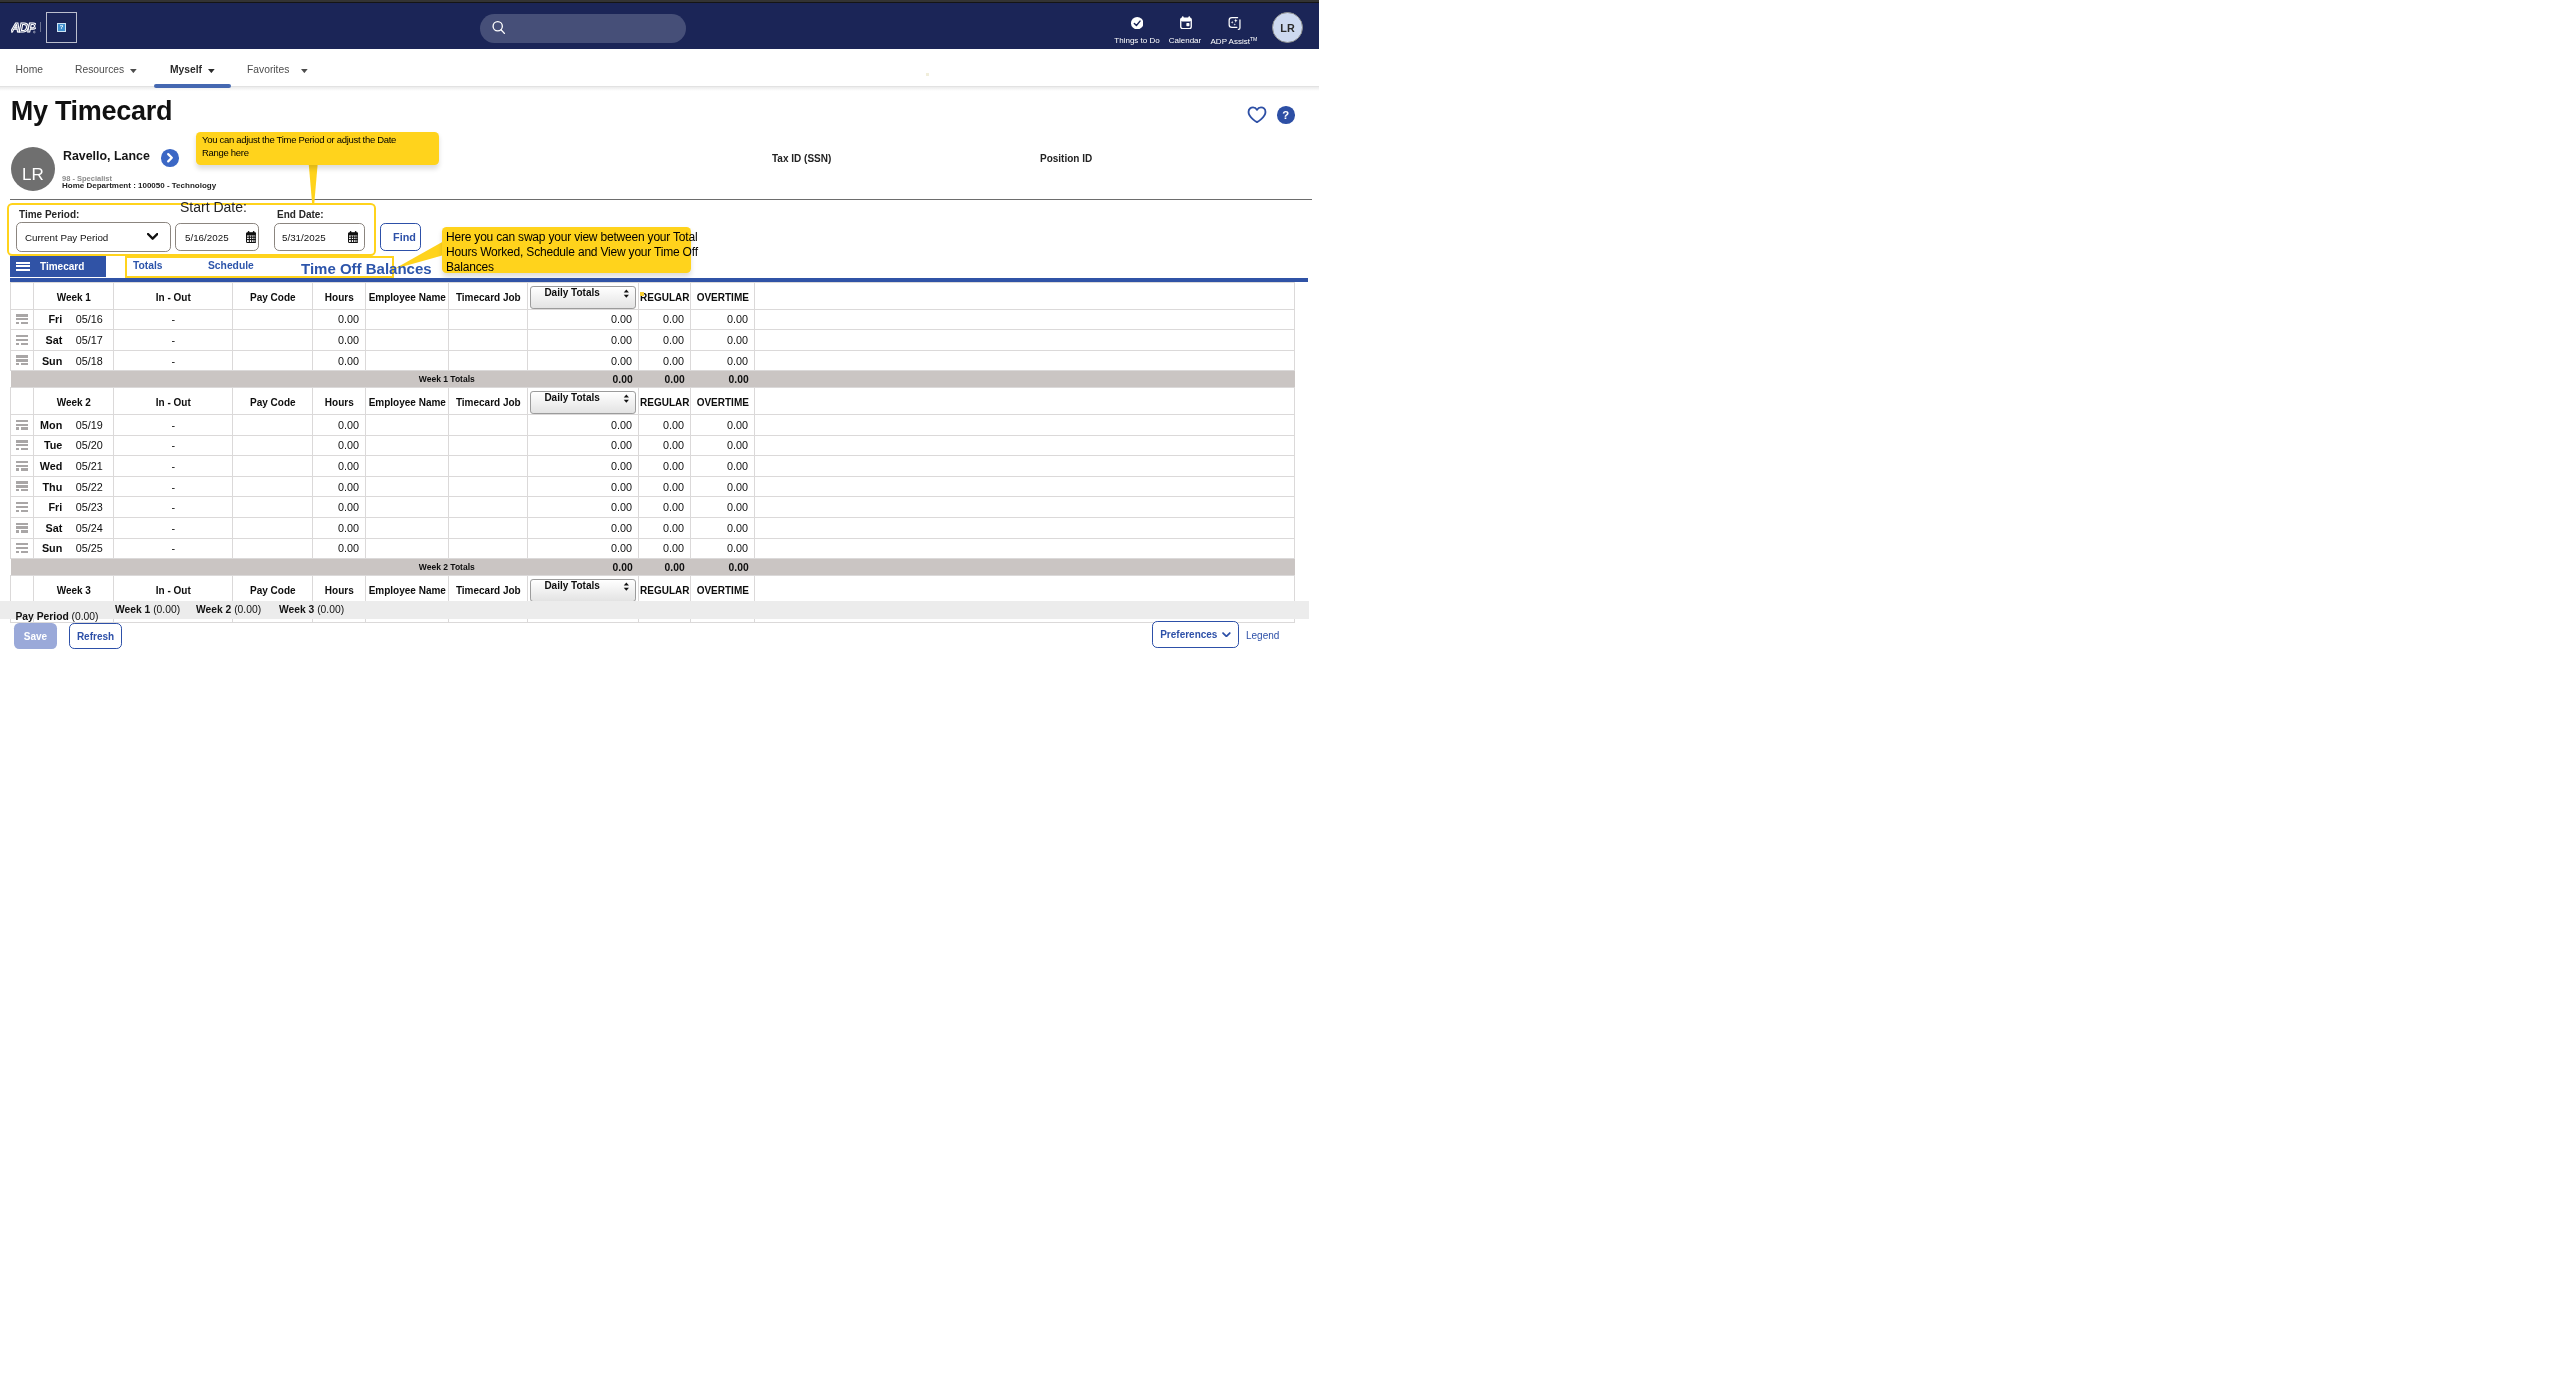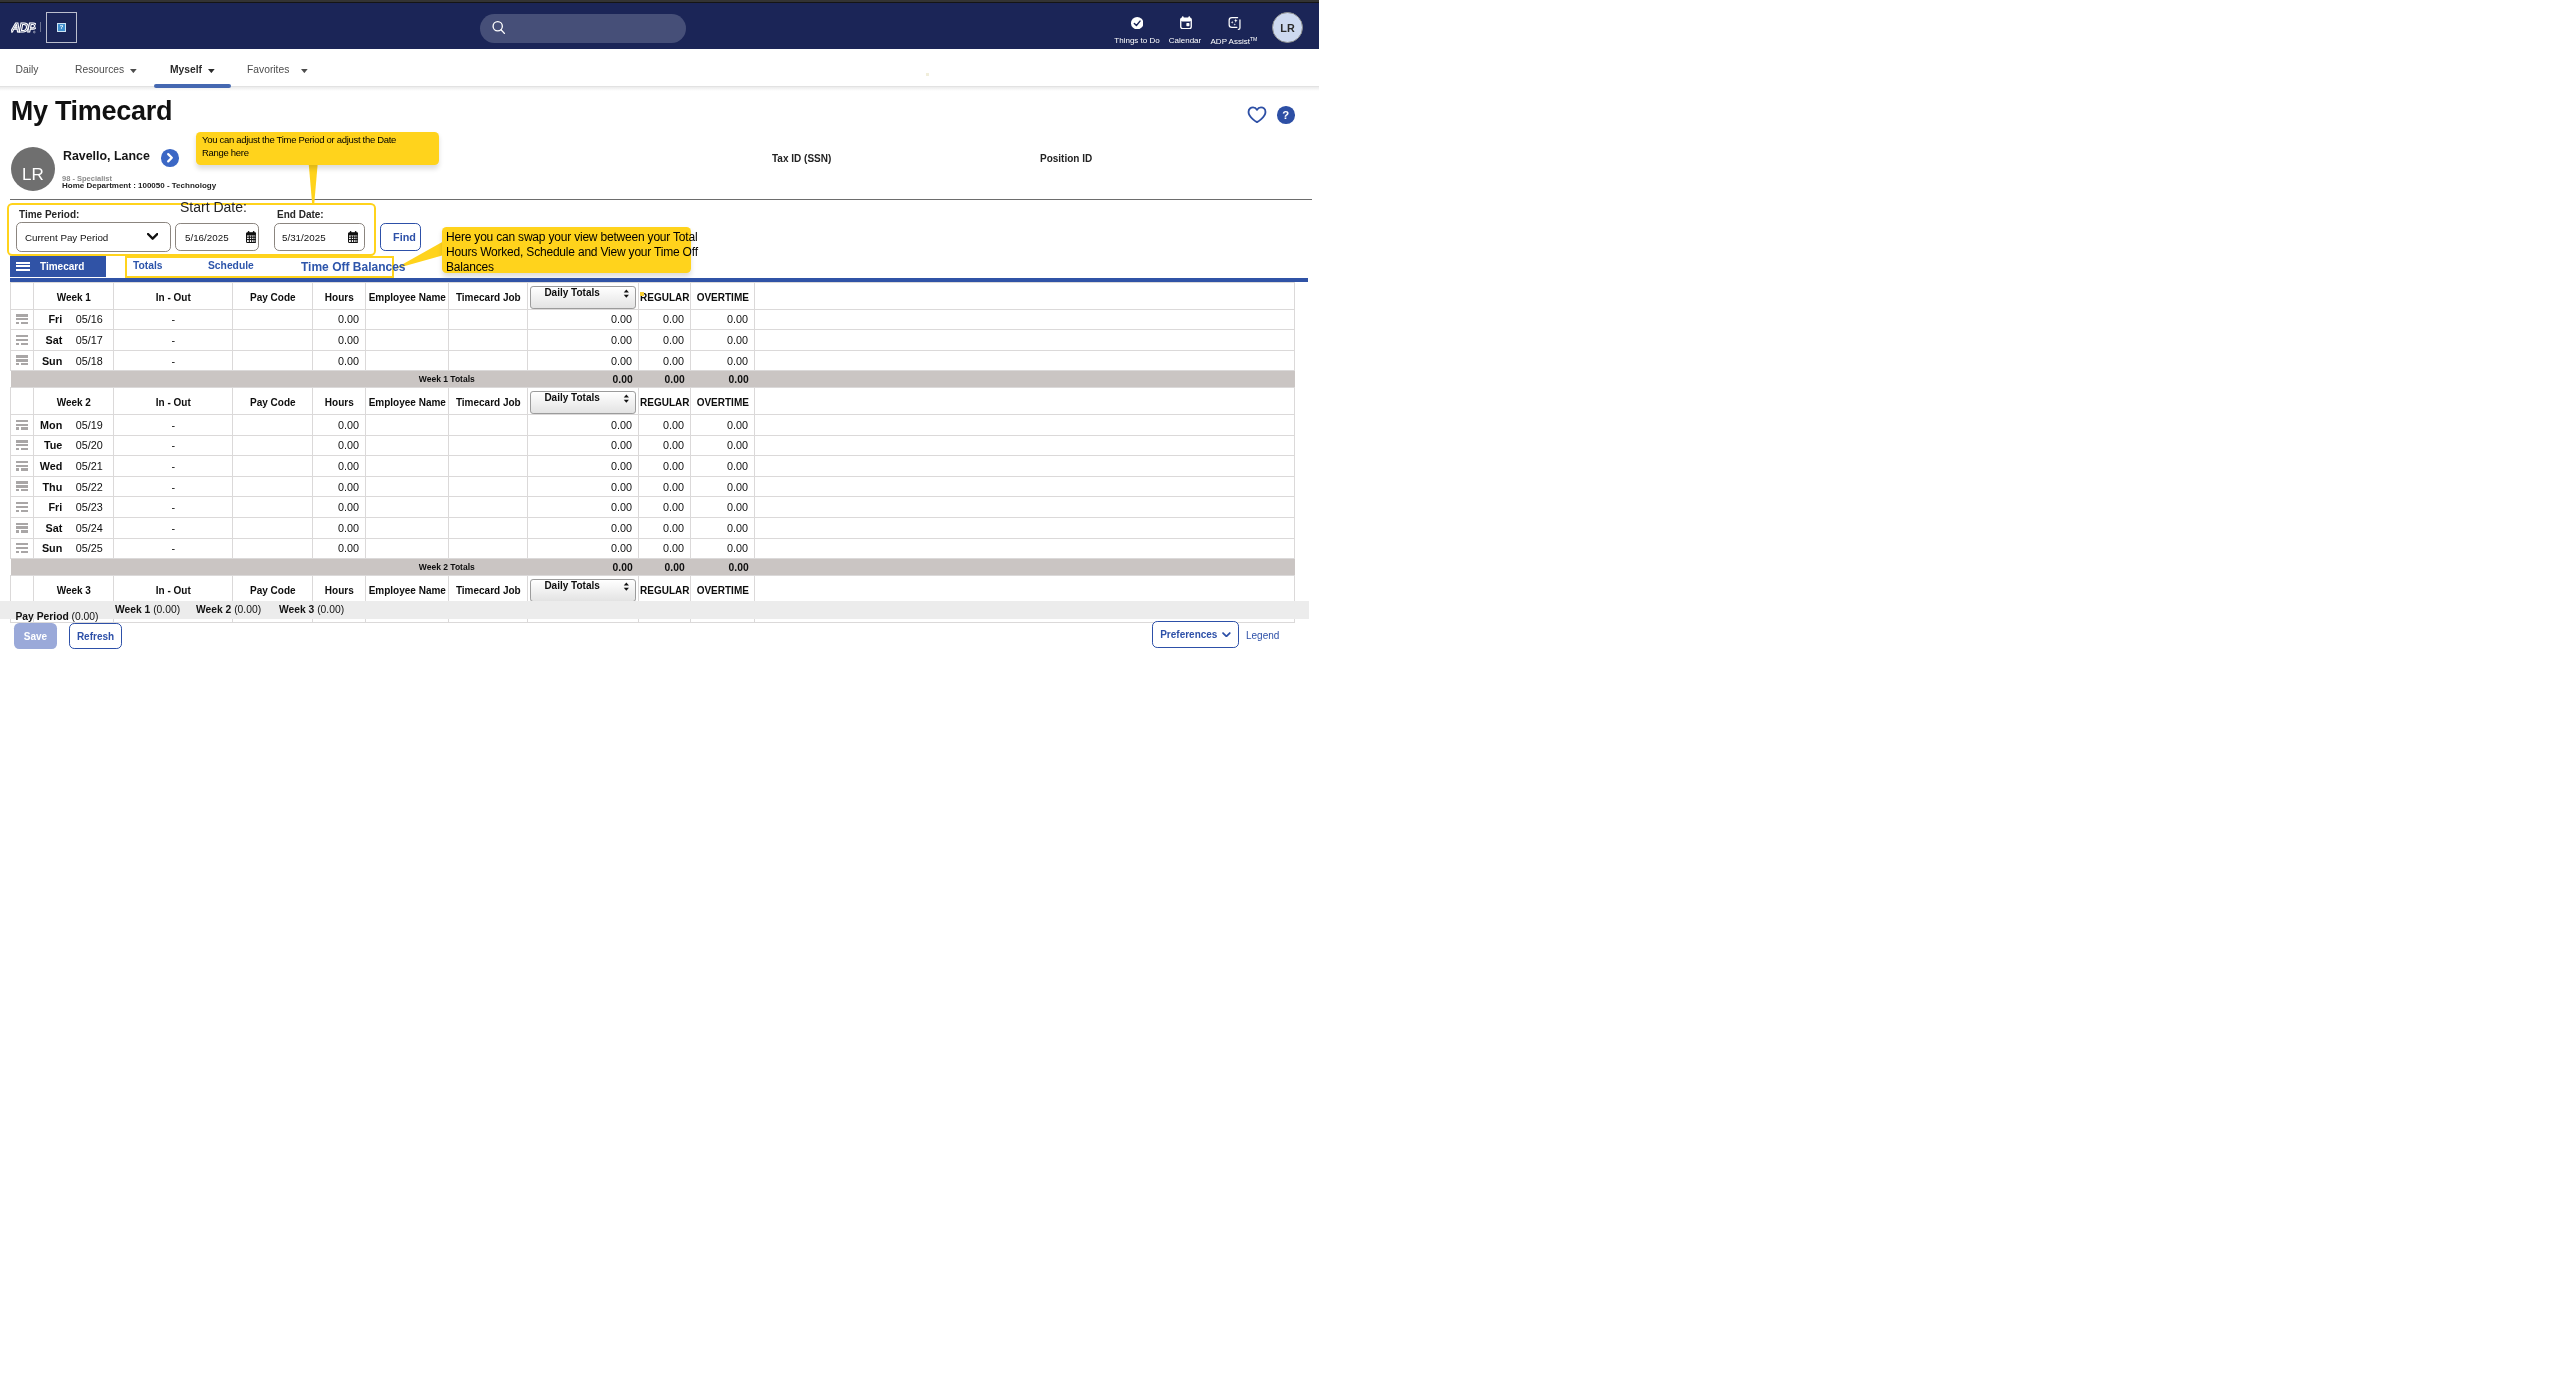--- a/index.html
+++ b/index.html
@@ -69,21 +69,21 @@
     <path d="M18.5 3 L7.5 3 C4 3 2.2 4.8 2.2 8.2 L2.2 16.8 C2.2 20.2 4 22 7.5 22 L17 22" fill="none" stroke="#fff" stroke-width="2.4" stroke-linecap="round"></path>
     <path d="M23 7.5 L23 23 C23 24.8 22 25.6 20.3 25.6 L19.8 25.6" fill="none" stroke="#fff" stroke-width="2.4" stroke-linecap="round"></path>
     <path d="M15 4.8 Q15.9 7.8 16 7.9 Q16.1 8 19 8.9 Q16.1 9.8 16 9.9 Q15.9 10 15 13 Q14.1 10 14 9.9 Q13.9 9.8 11 8.9 Q13.9 8 14 7.9 Q14.1 7.8 15 4.8 Z" fill="#fff"></path>
     <path d="M8 9.2 Q8.65 11.35 8.72 11.42 Q8.8 11.5 10.9 12.1 Q8.8 12.7 8.72 12.78 Q8.65 12.85 8 15 Q7.35 12.85 7.28 12.78 Q7.2 12.7 5.1 12.1 Q7.2 11.5 7.28 11.42 Q7.35 11.35 8 9.2 Z" fill="#fff"></path>
     <path d="M13 14 Q13.55 15.85 13.62 15.92 Q13.7 16 15.5 16.5 Q13.7 17 13.62 17.08 Q13.55 17.15 13 19 Q12.45 17.15 12.38 17.08 Q12.3 17 10.5 16.5 Q12.3 16 12.38 15.92 Q12.45 15.85 13 14 Z" fill="#fff"></path>
   </svg>
   <div class="abs" style="left:1193px;top:36px;width:82px;text-align:center;color:#fff;font-size:8px;">ADP Assist<span style="font-size:5.2px;vertical-align:3.1px;">TM</span></div>
 
   <div class="abs" style="left:1272px;top:12px;width:31px;height:31px;border-radius:50%;background:#cdd9f0;border:1.5px solid #8e9090;color:#2b2b2b;font-weight:bold;font-size:10.8px;display:flex;align-items:center;justify-content:center;">LR</div>
 
-  <div class="abs" style="left:15.5px;top:64px;font-size:10.3px;color:#4d4d4d;">Daily</div>
+  <div class="abs" style="left:15.5px;top:64px;font-size:10.3px;color:#4d4d4d;">Home</div>
   <div class="abs" style="left:75px;top:64px;font-size:10.3px;color:#4d4d4d;text-align:right;">Resources</div>
   <svg class="abs" style="left:130px;top:69px;" width="6.7" height="4.1" viewBox="0 0 13 8">
       <path d="M0 0 L13 0 L6.5 8 Z" fill="#4d4d4d"></path>
     </svg>
   <div class="abs" style="left:170px;top:64px;font-size:10.3px;color:#2b2b2b;font-weight:bold;">Myself</div>
   <svg class="abs" style="left:208px;top:69px;" width="6.7" height="4.1" viewBox="0 0 13 8">
       <path d="M0 0 L13 0 L6.5 8 Z" fill="#2b2b2b"></path>
     </svg>
   <div class="abs" style="left:247px;top:64px;font-size:10.3px;color:#4d4d4d;">Favorites</div>
   <svg class="abs" style="left:301px;top:69px;" width="6.7" height="4.1" viewBox="0 0 13 8">
@@ -170,21 +170,21 @@
   <div class="abs" style="left:446px;top:230px;font-size:12px;letter-spacing:-0.2px;line-height:15px;color:#000;white-space:nowrap;">Here you can swap your view between your Total<br>Hours Worked, Schedule and View your Time Off<br>Balances</div>
 
   <div class="abs" style="left:10.3px;top:256px;width:96px;height:21px;background:#3053a6;"></div>
   <div class="abs" style="left:16px;top:262px;width:14px;height:2.3px;background:#fff;"></div>
   <div class="abs" style="left:16px;top:265px;width:14px;height:2.3px;background:#fff;"></div>
   <div class="abs" style="left:16px;top:269px;width:14px;height:2.3px;background:#fff;"></div>
   <div class="abs" style="left:40px;top:261px;font-size:10px;font-weight:bold;color:#fff;">Timecard</div>
   <div class="abs" style="left:125px;top:256px;width:269px;height:21.6px;border:2.3px solid #ffd31c;background:#fff;"></div>
   <div class="abs" style="left:133px;top:260px;font-size:10.3px;font-weight:bold;color:#2d55ab;">Totals</div>
   <div class="abs" style="left:208px;top:260px;font-size:10.3px;font-weight:bold;color:#2d55ab;">Schedule</div>
-  <div class="abs" style="left:301px;top:260px;font-size:12px;font-weight:bold;color:#2d55ab;">Time Off Balances</div>
+  <div class="abs" style="left:301px;top:260px;font-size:15px;font-weight:bold;color:#2d55ab;">Time Off Balances</div>
 
   <div class="abs" style="left:10.3px;top:278px;width:1298px;height:3.6px;background:#3053a6;"></div>
   <table class="tc" cellspacing="0">
   <colgroup>
         <col style="width:23px">
         <col style="width:80px">
         <col style="width:119px">
         <col style="width:80px">
         <col style="width:53px">
         <col style="width:83px">

